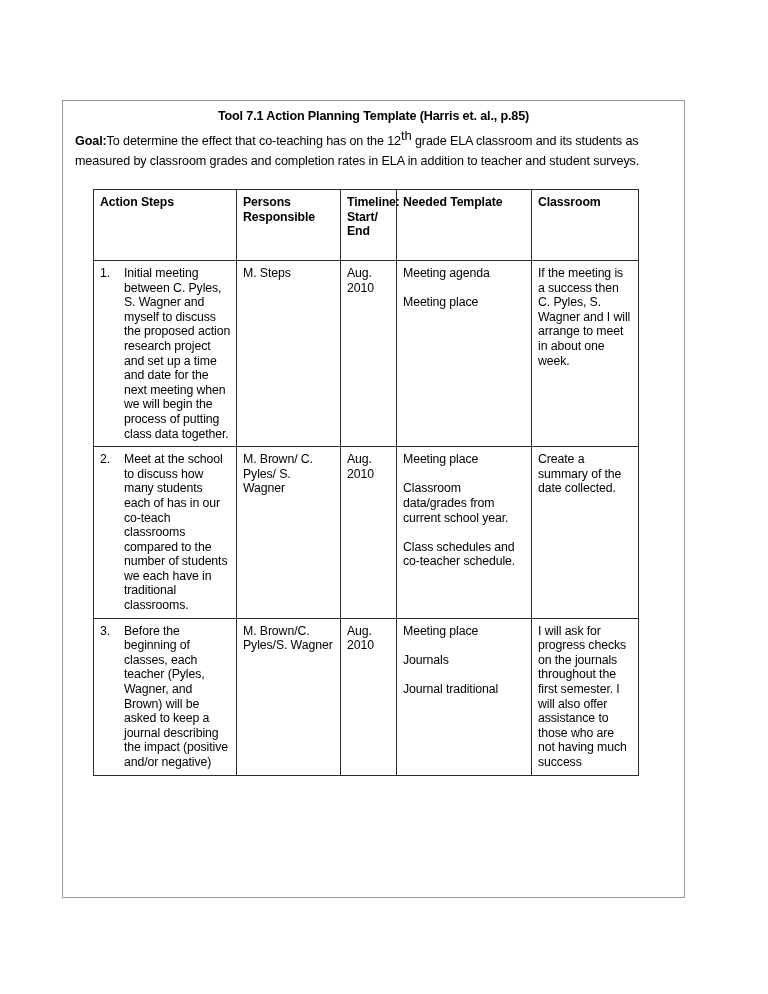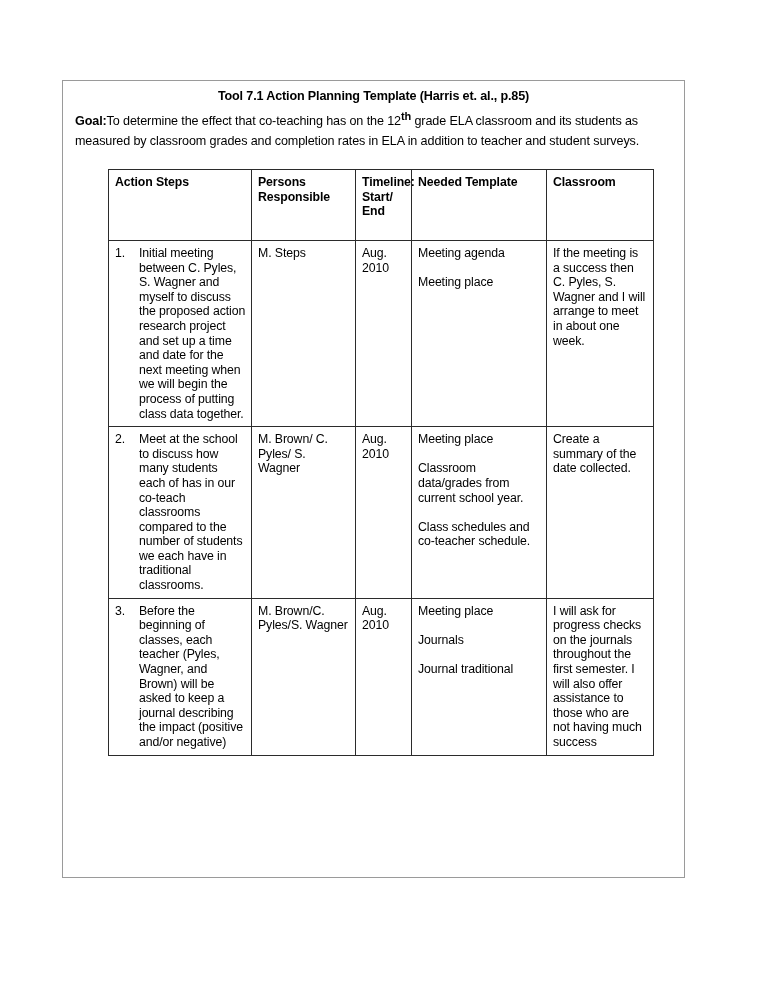--- a/index.html
+++ b/index.html
@@ -13,21 +13,21 @@
     font-family: "Liberation Sans", sans-serif;
     color: #000000;
     overflow: hidden;
     position: relative;
   }
 
   
   #page-sheet {
     position: absolute;
     left: 62px;
-    top: 80px;
+    top: 100px;
     width: 623px;
     height: 798px;
     border: 1px solid #9a9a9a;
     box-sizing: border-box;
     background: #ffffff;
     overflow: hidden;
   }
 
   #page-inner {
     padding: 7px 12px 0 12px;
@@ -49,32 +49,32 @@
     line-height: 19.5px;
     margin: 0 0 18px 0;
     letter-spacing: -0.12px;
     text-align: left;
   }
   .goal-label {
     font-weight: bold;
     text-align: right;
   }
   .sup {
-    font-size: 11px;
+    font-size: 13px;
     vertical-align: super;
     line-height: 0;
-    font-weight: bold;
+    font-weight: normal;
   }
 
   
   .plan-table {
     border-collapse: collapse;
     table-layout: fixed;
     width: 545px;
-    margin-left: 33px;
+    margin-left: 18px;
     font-size: 12.3px;
   }
   .plan-table td,
   .plan-table th {
     border: 1px solid #2b2b2b;
     vertical-align: top;
     padding: 5px 5px 5px 6px;
     line-height: 14.6px;
     text-align: left;
     letter-spacing: -0.1px;

